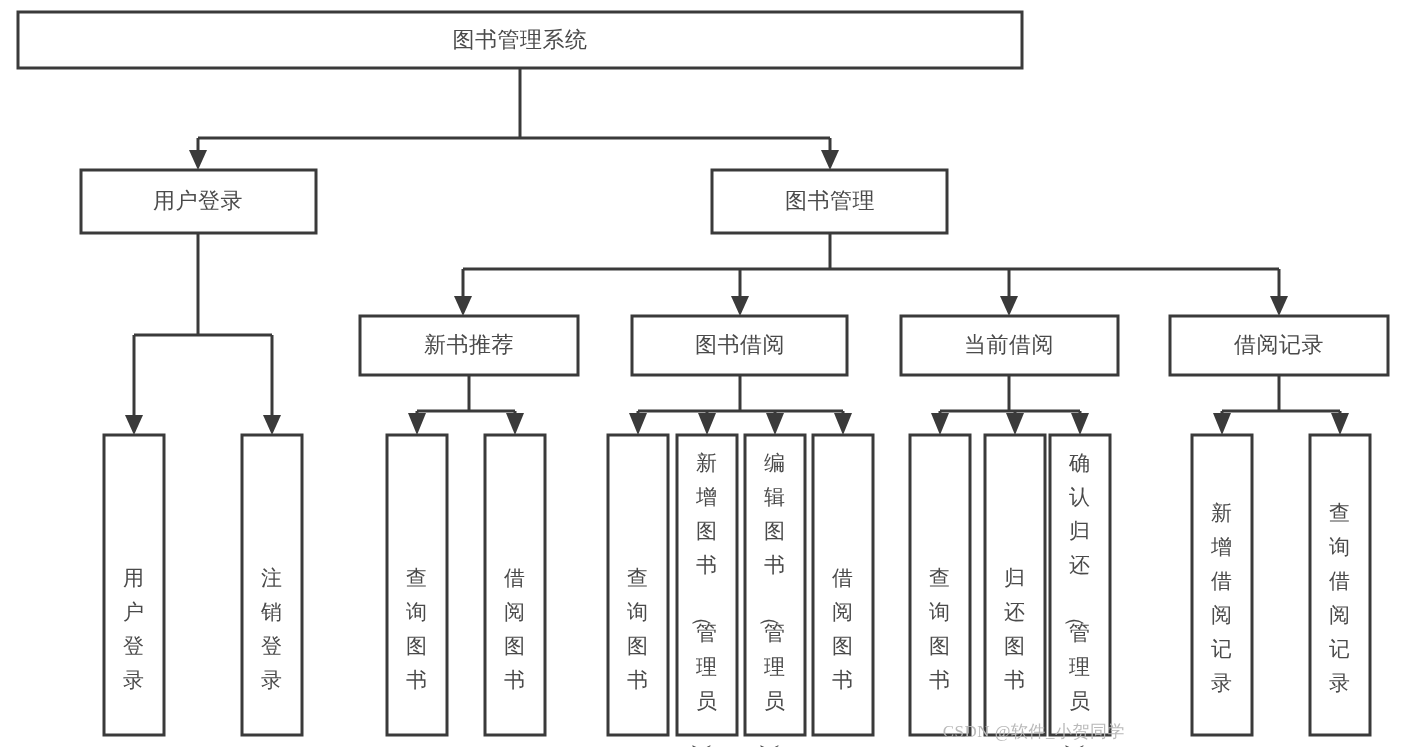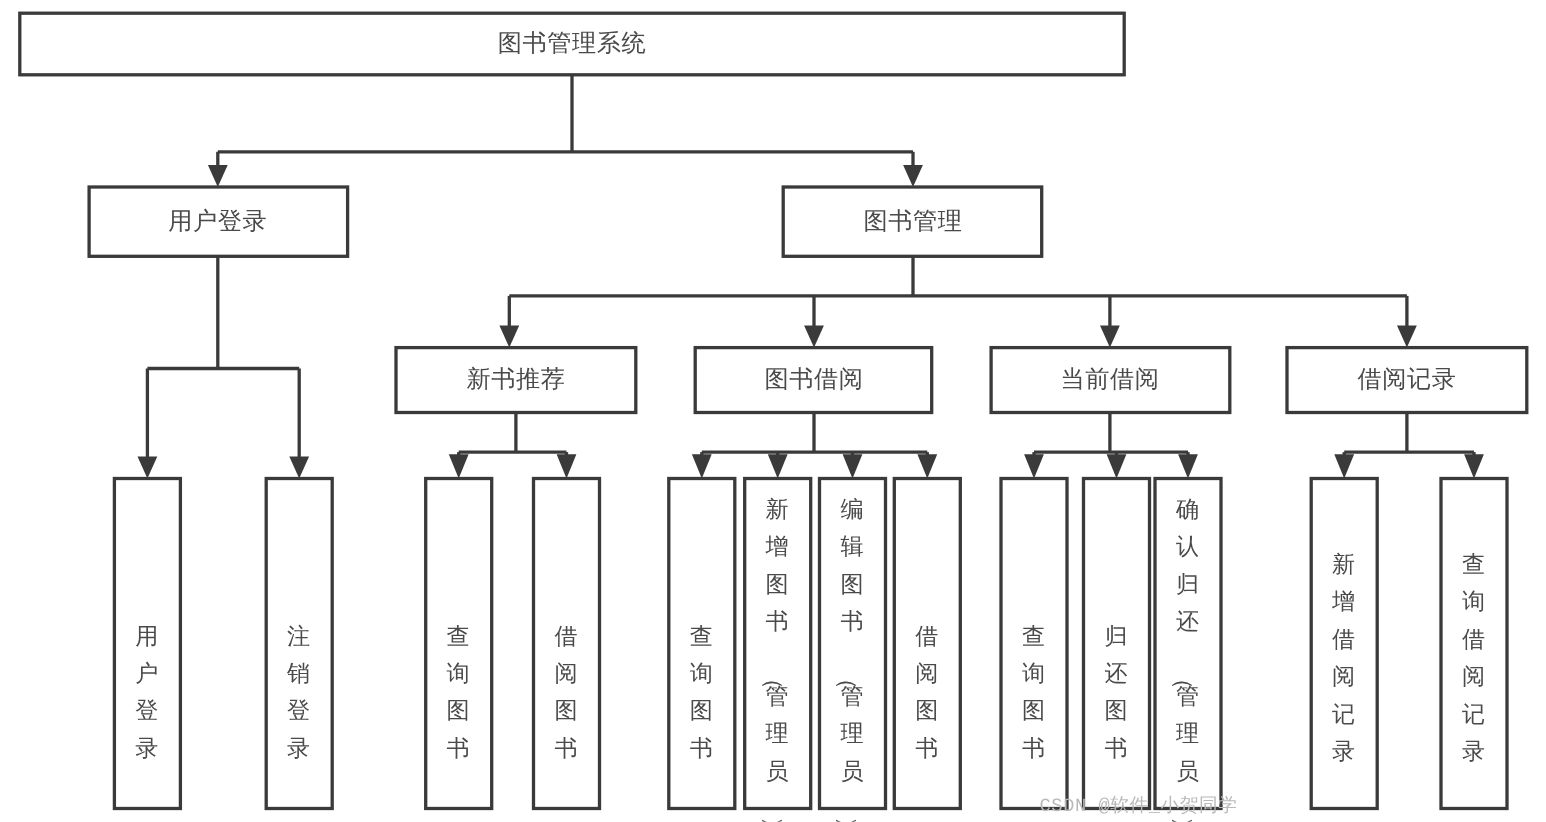--- a/index.html
+++ b/index.html
@@ -53,21 +53,21 @@
     stroke-linecap: butt;
   }
   .arrow-head {
     fill: #3a3a3a;
     stroke: none;
   }
   .watermark {
     position: absolute;
     right: 8px;
     bottom: 4px;
-    font-family: Liberation Mono, monospace;
+    font-family: Liberation Serif, serif;
     font-size: 17px;
     color: #b9b9b9;
     letter-spacing: 0.5px;
     white-space: nowrap;
     pointer-events: none;
     margin-left: 10px;
   }
 </style>
 </head>
 <body>

